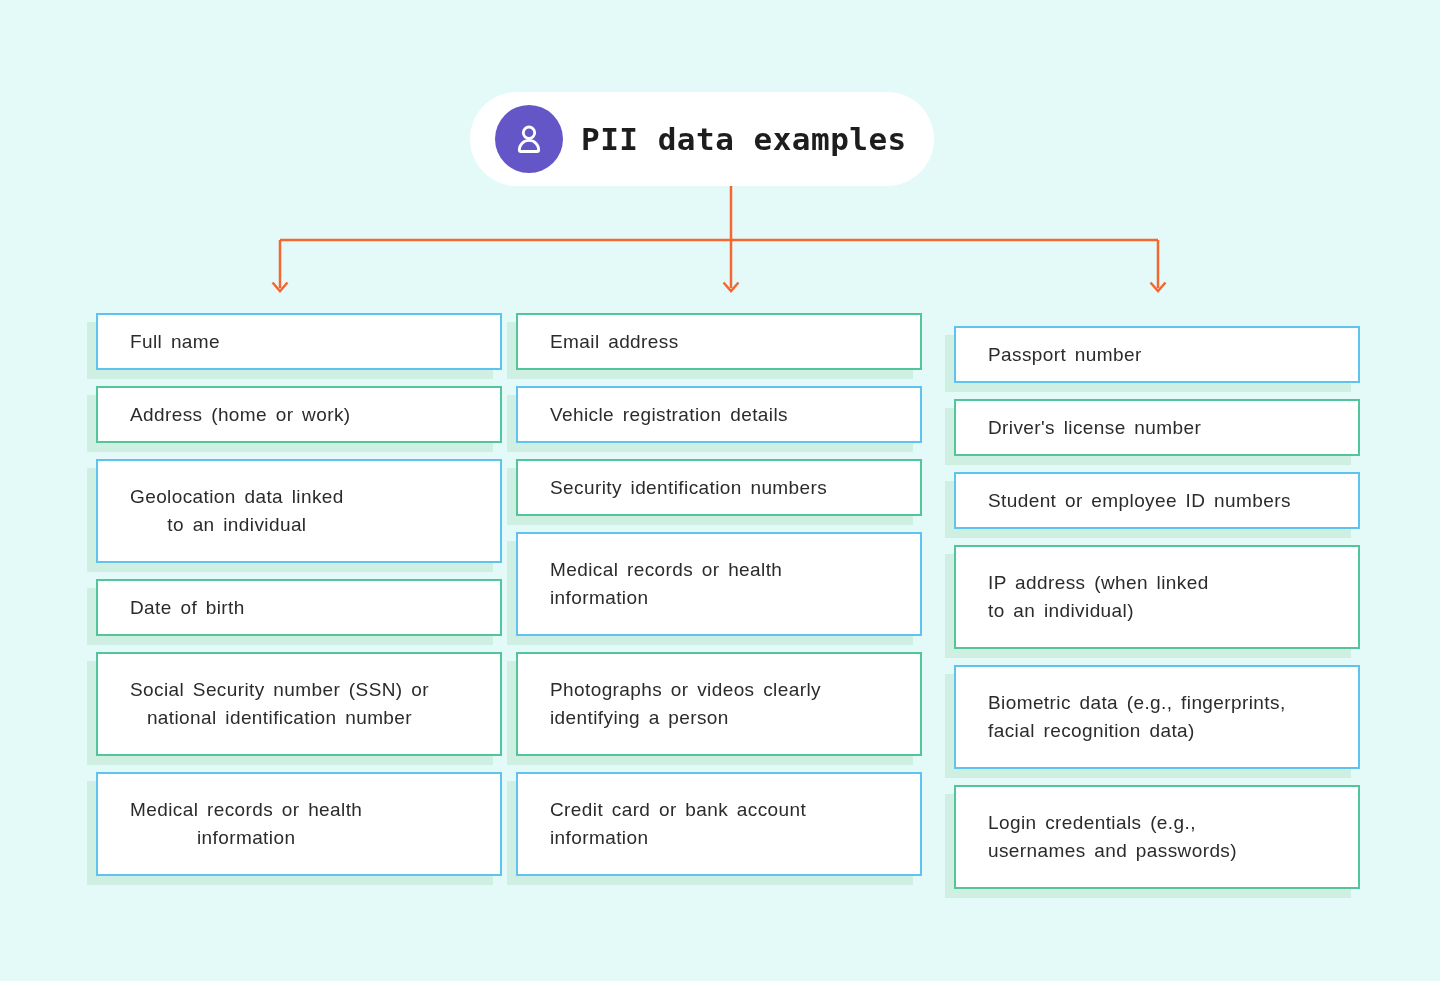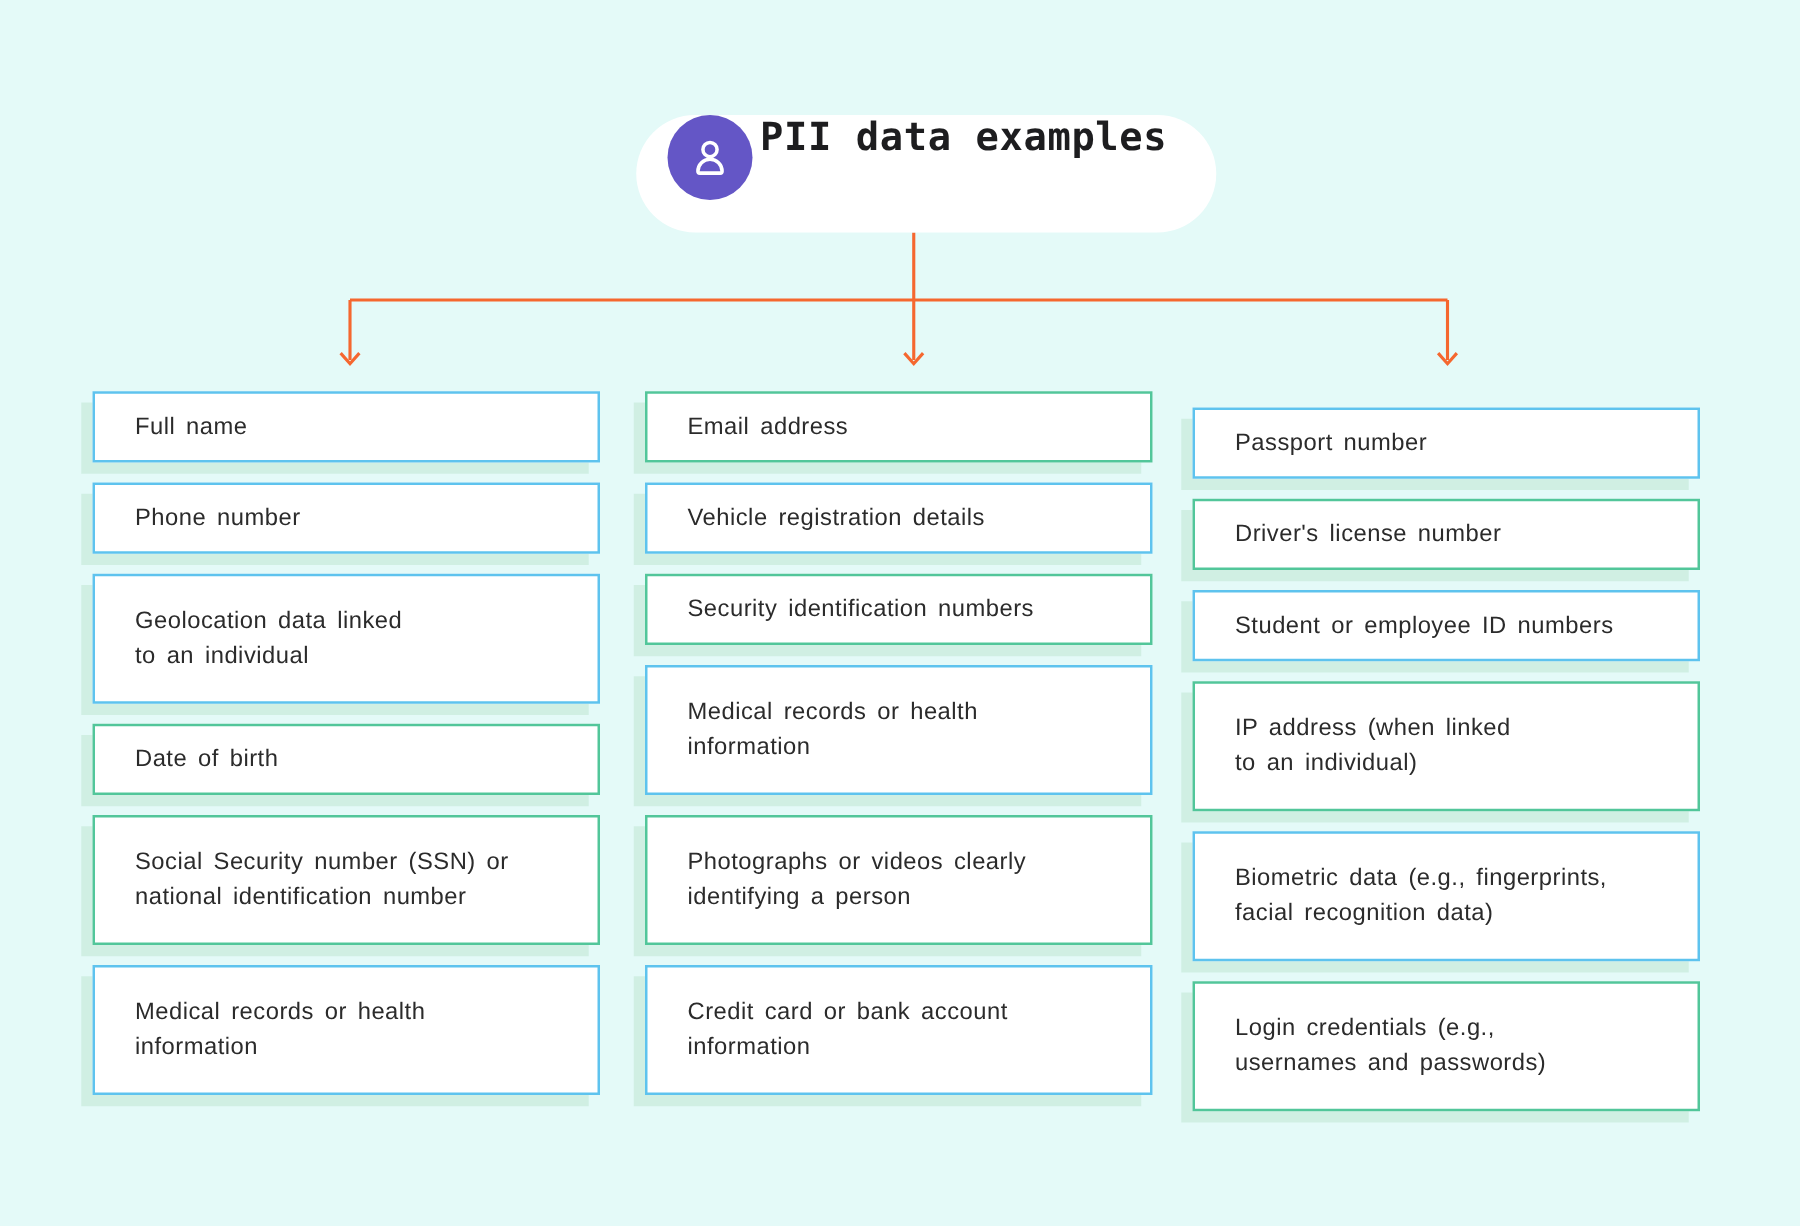--- a/index.html
+++ b/index.html
@@ -10,23 +10,23 @@
   *{box-sizing:border-box;margin:0;padding:0;}
   html,body{width:1440px;height:981px;}
   body{
     position:relative;
     background:var(--background);
     font-family:"Liberation Sans", sans-serif;
     overflow:hidden;
   }
   
   .header-pill{
-    position:absolute; left:509px; top:92px; width:464px; height:94px;
+    position:absolute; left:470px; top:92px; width:464px; height:94px;
     background:var(--pill-background); border-radius:47px;
-    display:flex; padding-left:25px; gap:6px;
+    display:flex; align-items:center; padding-left:25px; gap:18px;
   }
   .badge-circle{
     width:68px; height:68px; border-radius:50%;
     background:var(--badge-purple);
     display:flex; align-items:center; justify-content:center;
     flex:0 0 auto;
   }
   .badge-circle svg{width:40px;height:40px;}
   .page-title{
     font-family:"DejaVu Sans Mono", monospace;
@@ -34,21 +34,21 @@
     color:var(--title-dark); white-space:nowrap;
   }
   
   .connectors{position:absolute;left:0;top:0;width:1440px;height:981px;pointer-events:none;}
   .arrow{stroke:var(--arrow-orange);fill:none;stroke-width:2.5;}
   
   .col{
     position:absolute; top:313px; width:406px;
     display:flex; flex-direction:column; gap:16px;
   }
-  .col-left{left:74px;}
+  .col-left{left:96px;text-align:center;}
   .col-mid{left:516px;justify-content:center;}
   .col-right{left:954px;margin-top:13px;}
   .box{
     background:#ffffff;
     border:2px solid var(--border-blue);
     box-shadow:-9px 9px 0 0 var(--shadow-mint);
     display:flex; align-items:center;
     padding:0 18px 0 32px;
     width:100%;
   }
@@ -82,22 +82,22 @@
       <path d="M6.2 18.6 a5.8 5.8 0 0 1 11.6 0 q0 0.9 -0.9 0.9 h-9.8 q-0.9 0 -0.9 -0.9 z"></path>
     </svg>
   </div>
   <div class="page-title">PII data examples</div>
 </div>
 
 <div class="col col-left">
   <div class="box h1 border-blue">
       <span class="box-label">Full name</span>
     </div>
-  <div class="box h1 border-blue">
-      <span class="box-label">Phone number</span>
+  <div class="box h1 border-green">
+      <span class="box-label">Address (home or work)</span>
     </div>
   <div class="box h2 border-blue">
       <span class="box-label">Geolocation data linked
 to an individual</span>
     </div>
   <div class="box h1 border-green">
       <span class="box-label">Date of birth</span>
     </div>
   <div class="box h2 border-green">
       <span class="box-label">Social Security number (SSN) or

